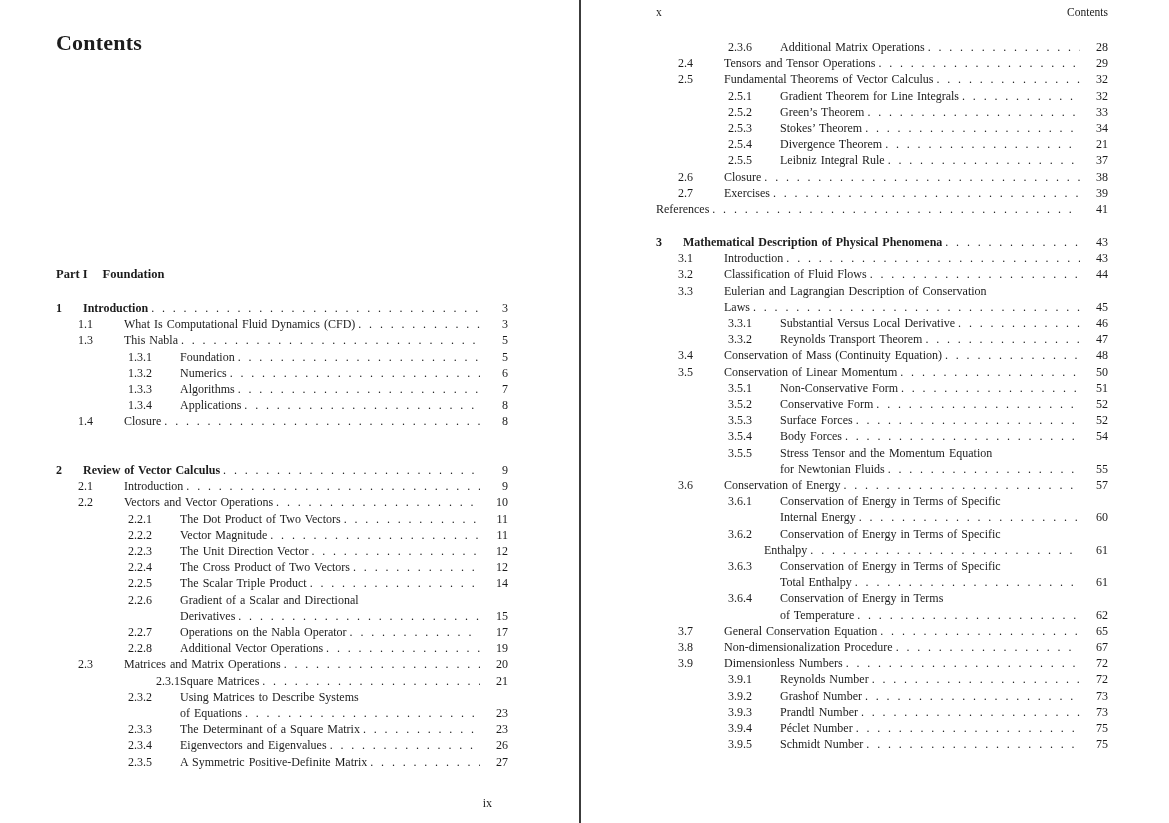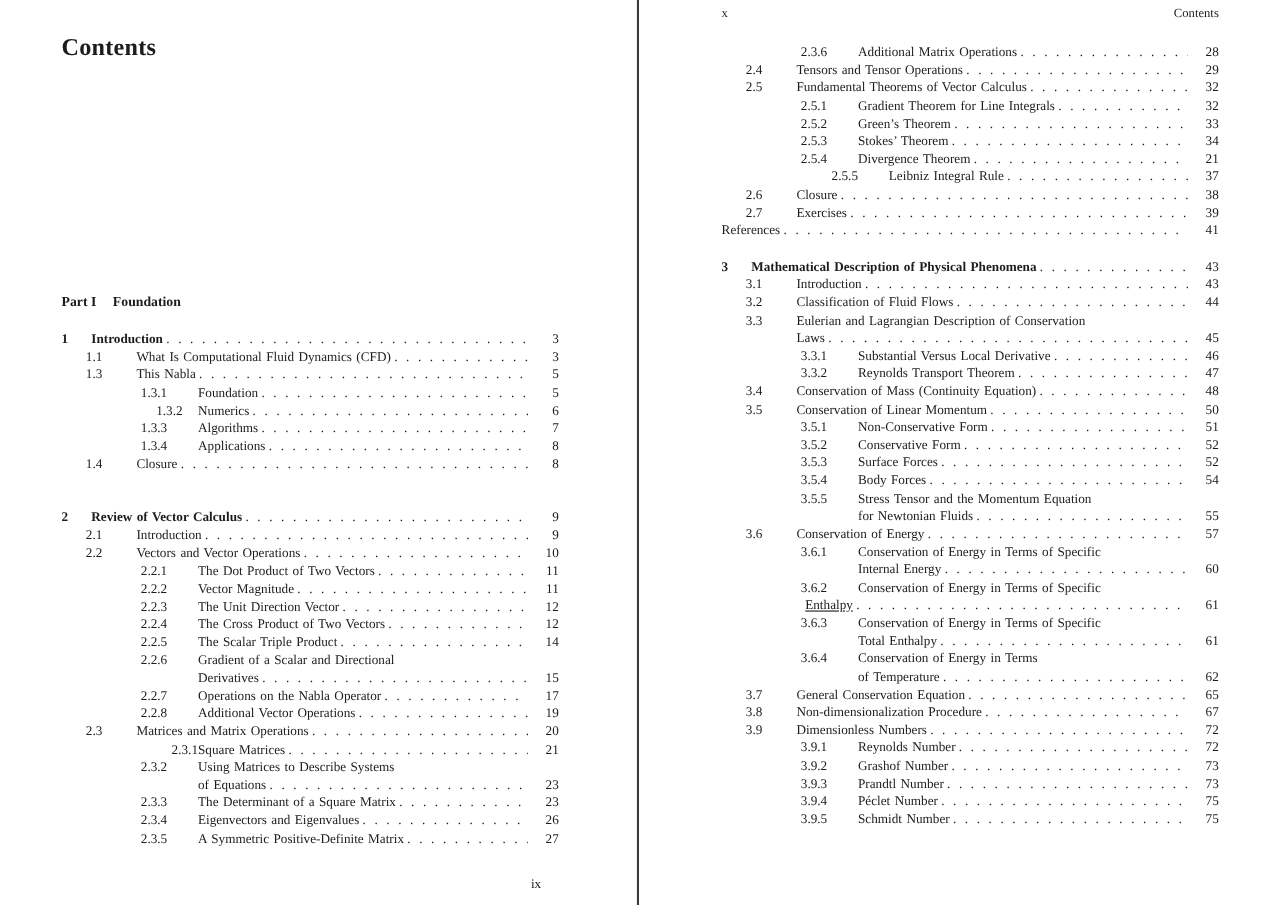--- a/index.html
+++ b/index.html
@@ -65,21 +65,21 @@
         <span class="leader"></span>
         <span class="pg">5</span>
       </div>
       <div class="row">
         <span class="num" style="margin-left: 72px; width: 52px;">1.3.1</span>
         <span class="ttl">Foundation</span>
         <span class="leader"></span>
         <span class="pg">5</span>
       </div>
       <div class="row">
-        <span class="num" style="margin-left: 72px; width: 52px; text-align: center;">1.3.2</span>
+        <span class="num" style="margin-left: 72px; width: 52px;">1.3.2</span>
         <span class="ttl">Numerics</span>
         <span class="leader"></span>
         <span class="pg">6</span>
       </div>
       <div class="row">
         <span class="num" style="margin-left: 72px; width: 52px;">1.3.3</span>
         <span class="ttl">Algorithms</span>
         <span class="leader"></span>
         <span class="pg">7</span>
       </div>
@@ -253,21 +253,21 @@
         <span class="leader"></span>
         <span class="pg">34</span>
       </div>
       <div class="row">
         <span class="num" style="margin-left: 72px; width: 52px;">2.5.4</span>
         <span class="ttl">Divergence Theorem</span>
         <span class="leader"></span>
         <span class="pg">21</span>
       </div>
       <div class="row">
-        <span class="num" style="margin-left: 100px; width: 52px;">2.5.5</span>
+        <span class="num" style="margin-left: 72px; width: 52px;">2.5.5</span>
         <span class="ttl">Leibniz Integral Rule</span>
         <span class="leader"></span>
         <span class="pg">37</span>
       </div>
       <div class="row">
         <span class="num" style="margin-left: 22px; width: 46px;">2.6</span>
         <span class="ttl">Closure</span>
         <span class="leader"></span>
         <span class="pg">38</span>
       </div>
@@ -381,21 +381,21 @@
       <div class="row">
         <span class="ttl" style="margin-left: 124px;">Internal Energy</span>
         <span class="leader"></span>
         <span class="pg">60</span>
       </div>
       <div class="row">
         <span class="num" style="margin-left: 72px; width: 52px;">3.6.2</span>
         <span class="ttl">Conservation of Energy in Terms of Specific</span>
       </div>
       <div class="row">
-        <span class="ttl" style="margin-left: 76px; text-decoration: underline;">Enthalpy</span>
+        <span class="ttl" style="margin-left: 108px;">Enthalpy</span>
         <span class="leader"></span>
         <span class="pg">61</span>
       </div>
       <div class="row">
         <span class="num" style="margin-left: 72px; width: 52px;">3.6.3</span>
         <span class="ttl">Conservation of Energy in Terms of Specific</span>
       </div>
       <div class="row">
         <span class="ttl" style="margin-left: 124px;">Total Enthalpy</span>
         <span class="leader"></span>

